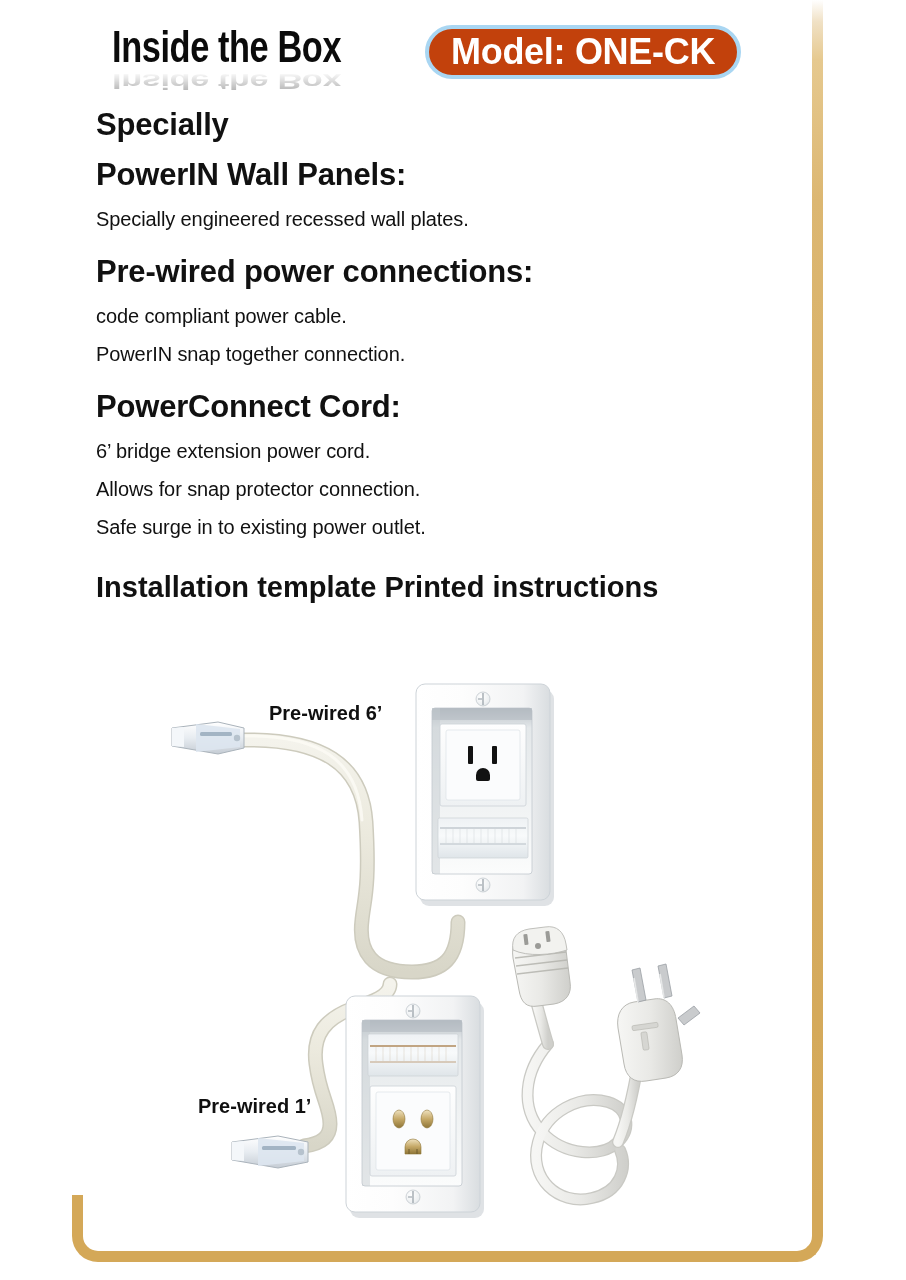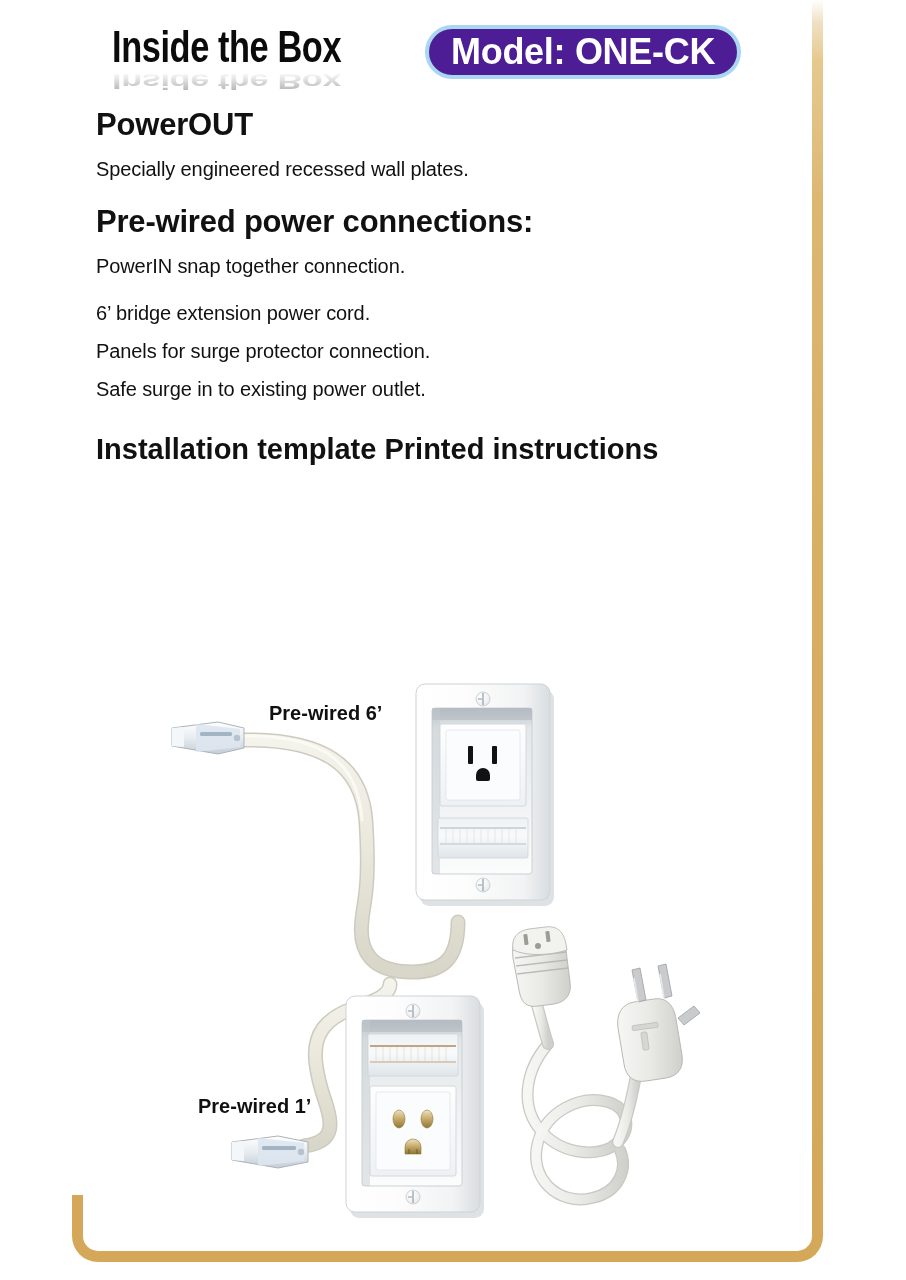--- a/index.html
+++ b/index.html
@@ -103,21 +103,21 @@
     mask-image: linear-gradient(to top, rgba(0,0,0,0) 10%, rgba(0,0,0,1) 95%);
   }
   #model-badge {
     position: absolute;
     left: 313px;
     top: 1px;
     height: 54px;
     padding: 0 22px;
     display: flex;
     align-items: center;
-    background: #4c1d95;
+    background: #c2410c;
     border: 4px solid #a9d6f2;
     border-radius: 28px;
     box-sizing: border-box;
   }
   #model-badge-label {
     color: #ffffff;
     font-size: 36px;
     font-weight: 700;
     letter-spacing: -0.3px;
     white-space: nowrap;
@@ -190,33 +190,36 @@
     <div id="inside-the-box-reflection">Inside the Box</div>
   </div>
 
   <div id="model-badge">
     <span id="model-badge-label">Model: ONE-CK</span>
   </div>
 </div>
 
 <div id="content">
 
-  <div class="sec-heading">PowerOUT</div>
-
+  <div class="sec-heading">Specially</div>
+
+  <div class="sec-heading">PowerIN Wall Panels:</div>
   <div class="sec-line">Specially engineered recessed wall plates.</div>
 
   <div class="gap-sm"></div>
 
   <div class="sec-heading">Pre-wired power connections:</div>
+  <div class="sec-line">code compliant power cable.</div>
   <div class="sec-line">PowerIN snap together connection.</div>
 
   <div class="gap-sm"></div>
 
+  <div class="sec-heading">PowerConnect Cord:</div>
   <div class="sec-line">6’ bridge extension power cord.</div>
-  <div class="sec-line">Panels for surge protector connection.</div>
+  <div class="sec-line">Allows for snap protector connection.</div>
   <div class="sec-line">Safe surge in to existing power outlet.</div>
 
   <div id="install-heading">Installation template Printed instructions</div>
 </div>
 
 <div id="products">
 <svg width="751" height="560" viewBox="0 0 751 560" xmlns="http://www.w3.org/2000/svg">
   <defs>
 
     <linearGradient id="bezelGrad" x1="0" y1="0" x2="1" y2="0">

